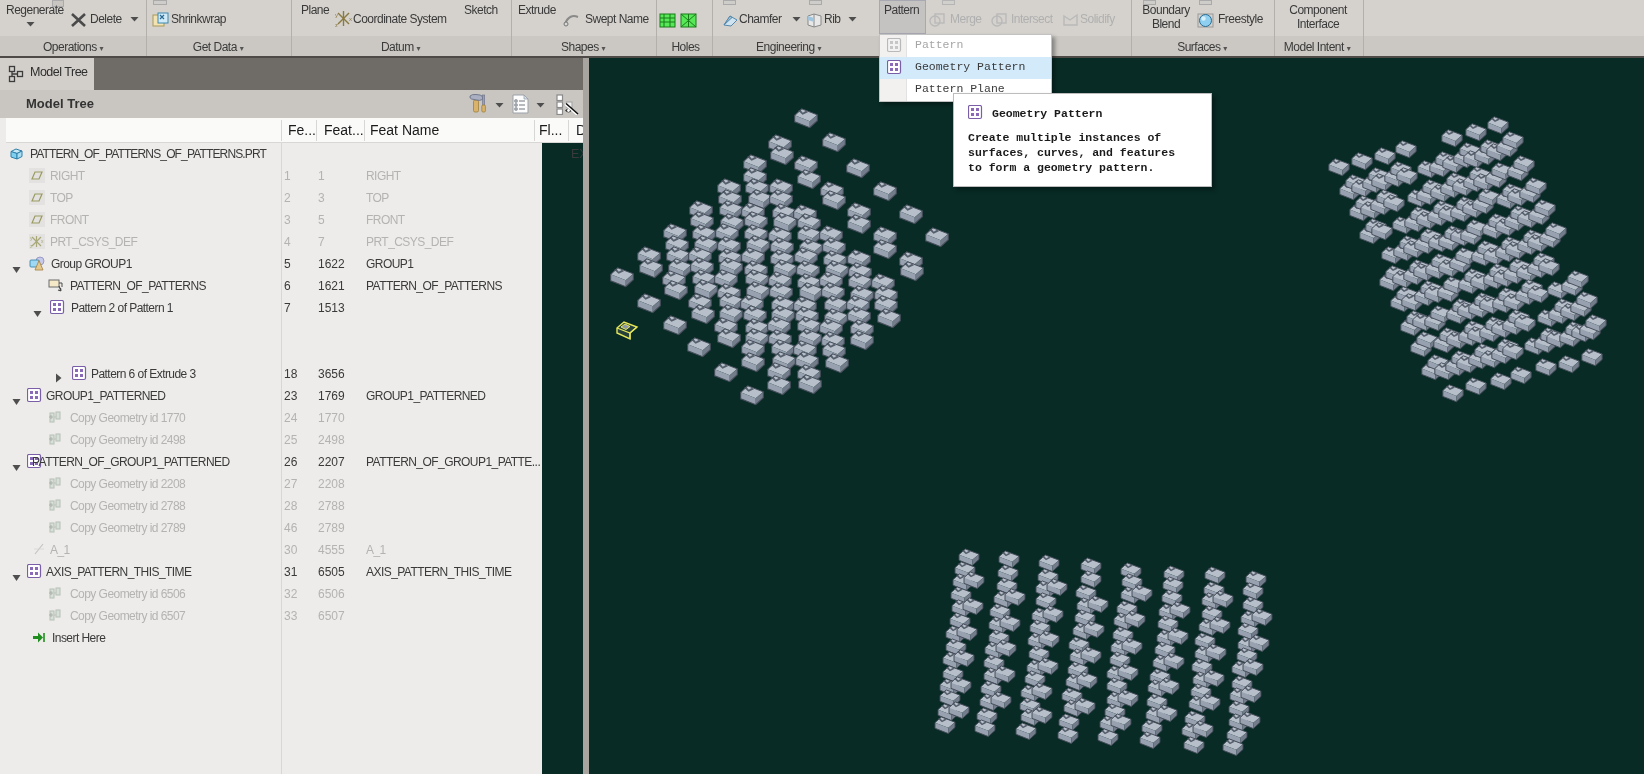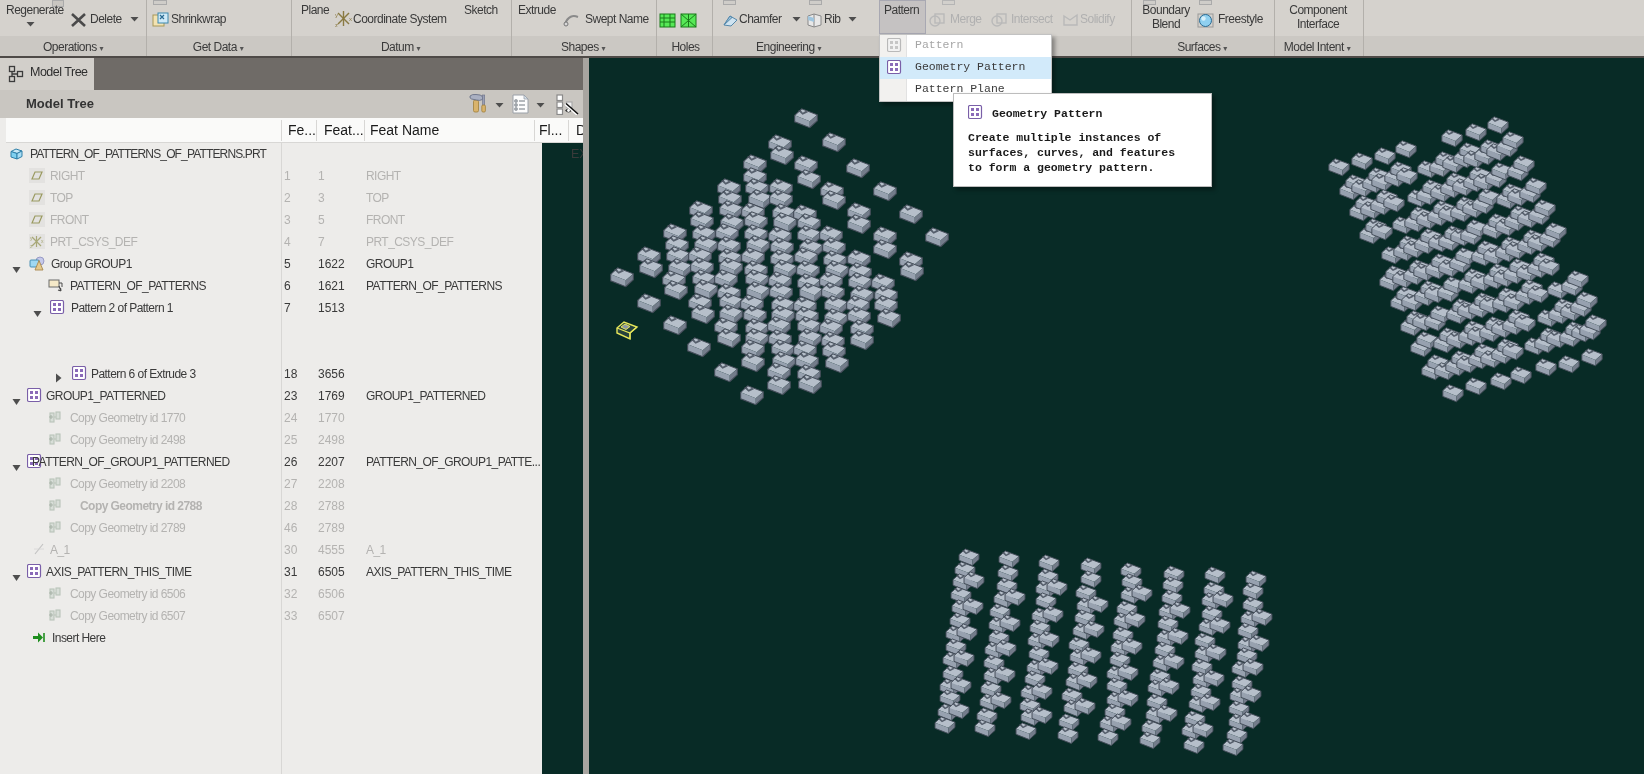--- a/index.html
+++ b/index.html
@@ -901,21 +901,21 @@
       </div>
 <div class="trow" style="top:437px">
         <div style="position:absolute;left:48px;top:3px"><svg width="16" height="15" viewBox="0 0 16 15" style="">
             <g stroke="#b9c4b9" stroke-width="1.1" fill="#d8ded8">
               <rect x="2" y="3" width="4" height="9"></rect>
               <rect x="8" y="2" width="4" height="7"></rect>
               <line x1="6" y1="7" x2="8" y2="7"></line>
             </g>
             <path d="M1,7 h4 M3,5 v4" stroke="#a9b4a9" stroke-width="1.1"></path>
           </svg></div>
-        <div class="tlab gray" style="left:80px;font-weight:bold;">Copy Geometry id 2788</div>
+        <div class="tlab gray" style="left:70px;">Copy Geometry id 2788</div>
         <div class="tnum gray" style="left:284px">28</div>
         <div class="tnum gray" style="left:318px">2788</div>
       </div>
 <div class="trow" style="top:459px">
         <div style="position:absolute;left:48px;top:3px"><svg width="16" height="15" viewBox="0 0 16 15" style="">
             <g stroke="#b9c4b9" stroke-width="1.1" fill="#d8ded8">
               <rect x="2" y="3" width="4" height="9"></rect>
               <rect x="8" y="2" width="4" height="7"></rect>
               <line x1="6" y1="7" x2="8" y2="7"></line>
             </g>

